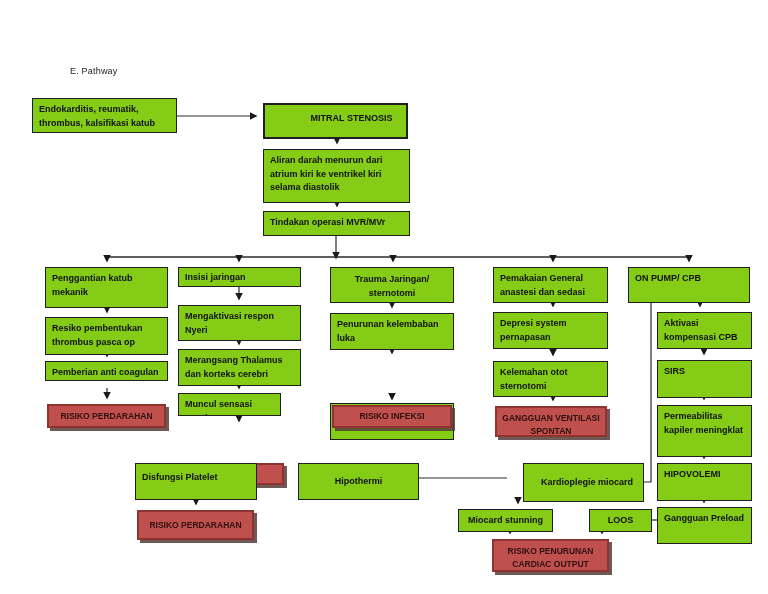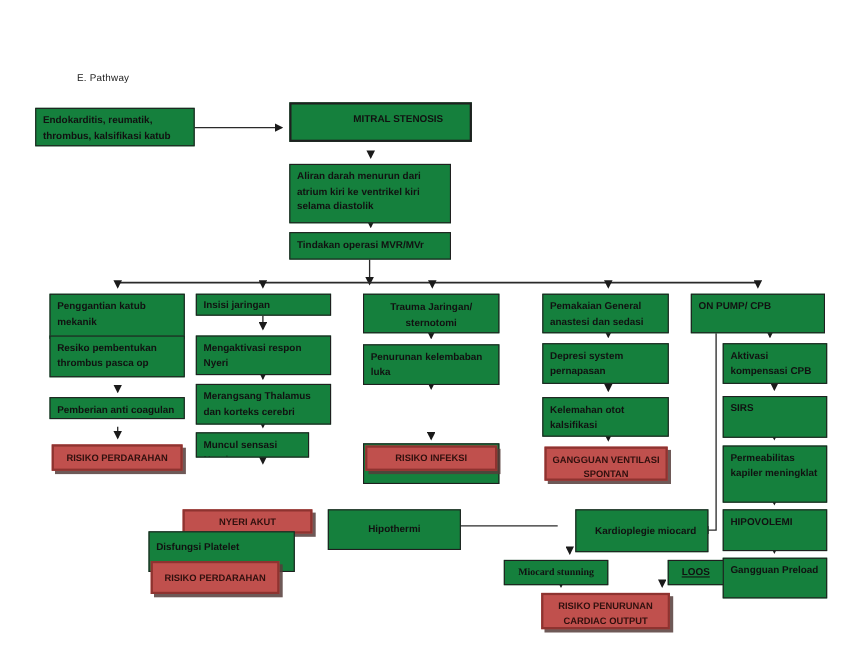--- a/index.html
+++ b/index.html
@@ -9,21 +9,21 @@
   }
   html,body{margin:0;padding:0;background:#ffffff;}
   #canvas{
     position:relative;width:768px;height:594px;background:#ffffff;overflow:hidden;
     font-family:"Liberation Sans",sans-serif;
   }
   .heading{
     position:absolute;font-size:9px;font-weight:400;color:#1b1b1b;letter-spacing:.2px;
   }
   .box{
-    position:absolute;box-sizing:border-box;background:#15803d;
+    position:absolute;box-sizing:border-box;background:#84cc16;
     border:1.5px solid #1f1f1f;
     font-size:9px;font-weight:700;color:#111;
     line-height:13.5px;padding:4px 6px;overflow:hidden;
   }
   .thick{border-width:2px;}
   .center{text-align:center;}
   .vcenter{display:flex;align-items:center;justify-content:center;text-align:center;padding:2px 4px;margin-left:16px;}
   .risk{
     position:absolute;box-sizing:border-box;
     background:var(--risk-fill);
@@ -99,53 +99,53 @@
       <line x1="657" y1="520" x2="643" y2="520" marker-end="url(#arr)"></line>
 
       <line x1="510" y1="532" x2="510" y2="533" marker-end="url(#arr)"></line>
       <line x1="602" y1="532" x2="602" y2="533" marker-end="url(#arr)"></line>
     </g>
   </svg>
 
   <div class="heading" style="left:70px;top:66px;">E. Pathway</div>
 
   <div class="box" style="left:32px;top:98px;width:145px;height:35px;">Endokarditis, reumatik, thrombus, kalsifikasi katub</div>
-  <div class="box thick center" style="left:263px;top:93px;width:166px;height:36px;padding-top:7px;padding-left:38px;">MITRAL STENOSIS</div>
+  <div class="box thick center" style="left:263px;top:103px;width:145px;height:36px;padding-top:7px;padding-left:38px;">MITRAL STENOSIS</div>
   <div class="box" style="left:263px;top:149px;width:147px;height:54px;">Aliran darah  menurun dari atrium kiri ke ventrikel kiri selama diastolik</div>
   <div class="box" style="left:263px;top:211px;width:147px;height:25px;">Tindakan operasi MVR/MVr</div>
 
   <div class="box" style="left:45px;top:267px;width:123px;height:41px;">Penggantian katub mekanik</div>
-  <div class="box" style="left:45px;top:305px;width:123px;height:38px;">Resiko pembentukan thrombus pasca op</div>
+  <div class="box" style="left:45px;top:317px;width:123px;height:38px;">Resiko pembentukan thrombus pasca op</div>
   <div class="box" style="left:45px;top:361px;width:123px;height:20px;">Pemberian anti coagulan</div>
   <div class="risk vc" style="left:47px;top:404px;width:119px;height:24px;">RISIKO PERDARAHAN</div>
 
   <div class="box" style="left:178px;top:267px;width:123px;height:20px;padding-top:3px;">Insisi jaringan</div>
   <div class="box" style="left:178px;top:305px;width:123px;height:36px;">Mengaktivasi respon Nyeri</div>
   <div class="box" style="left:178px;top:349px;width:123px;height:37px;">Merangsang Thalamus dan korteks cerebri</div>
   <div class="box" style="left:178px;top:393px;width:103px;height:23px;">Muncul sensasi Nyeri</div>
   <div class="risk vc" style="left:166px;top:427px;width:118px;height:22px;margin-top:36px;">NYERI AKUT</div>
 
   <div class="box center" style="left:330px;top:267px;width:124px;height:36px;padding-top:5px;">Trauma Jaringan/ sternotomi</div>
   <div class="box" style="left:330px;top:313px;width:124px;height:37px;">Penurunan kelembaban luka</div>
   <div class="box" style="left:330px;top:359px;width:124px;height:37px;margin-top:44px;">Invasi mikroorganisme</div>
   <div class="risk vc" style="left:332px;top:405px;width:120px;height:23px;">RISIKO INFEKSI</div>
 
   <div class="box" style="left:493px;top:267px;width:115px;height:36px;">Pemakaian General anastesi dan sedasi</div>
   <div class="box" style="left:493px;top:312px;width:115px;height:37px;">Depresi system pernapasan</div>
-  <div class="box" style="left:493px;top:361px;width:115px;height:36px;">Kelemahan otot kalsifikasi</div>
+  <div class="box" style="left:493px;top:361px;width:115px;height:36px;">Kelemahan otot sternotomi</div>
   <div class="risk clip2" style="left:495px;top:406px;width:112px;height:31px;">GANGGUAN VENTILASI SPONTAN</div>
 
   <div class="box" style="left:628px;top:267px;width:122px;height:36px;">ON PUMP/ CPB</div>
   <div class="box" style="left:657px;top:312px;width:95px;height:37px;">Aktivasi kompensasi CPB</div>
   <div class="box" style="left:657px;top:360px;width:95px;height:38px;">SIRS</div>
   <div class="box" style="left:657px;top:405px;width:95px;height:52px;">Permeabilitas kapiler meningklat</div>
   <div class="box" style="left:657px;top:463px;width:95px;height:38px;">HIPOVOLEMI</div>
   <div class="box" style="left:657px;top:507px;width:95px;height:37px;">Gangguan Preload</div>
 
-  <div class="box" style="left:135px;top:483px;width:133px;height:37px;padding-top:7px;">Disfungsi Platelet</div>
+  <div class="box" style="left:135px;top:463px;width:122px;height:37px;padding-top:7px;">Disfungsi Platelet</div>
   <div class="risk vc" style="left:137px;top:510px;width:117px;height:30px;">RISIKO PERDARAHAN</div>
   <div class="box vcenter" style="left:282px;top:463px;width:121px;height:37px;">Hipothermi</div>
   <div class="box vcenter" style="left:507px;top:463px;width:121px;height:39px;padding-left:11px;">Kardioplegie miocard</div>
-  <div class="box vcenter" style="left:442px;top:509px;width:95px;height:23px;font-family:Liberation Serif, serif;">Miocard stunning</div>
-  <div class="box vcenter" style="left:591px;top:509px;width:51px;height:23px;text-decoration:underline;">LOOS</div>
+  <div class="box vcenter" style="left:442px;top:509px;width:95px;height:23px;">Miocard stunning</div>
+  <div class="box vcenter" style="left:573px;top:509px;width:63px;height:23px;">LOOS</div>
   <div class="risk clip2" style="left:492px;top:539px;width:117px;height:33px;">RISIKO PENURUNAN CARDIAC OUTPUT</div>
 
 </div>
 
 </body></html>

